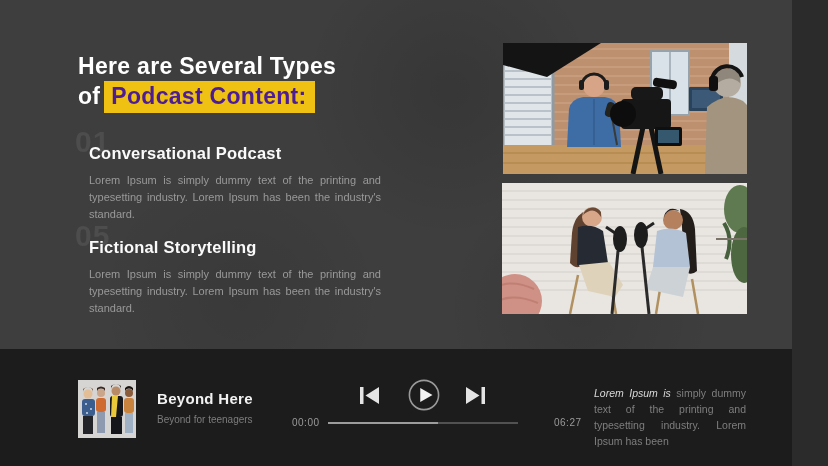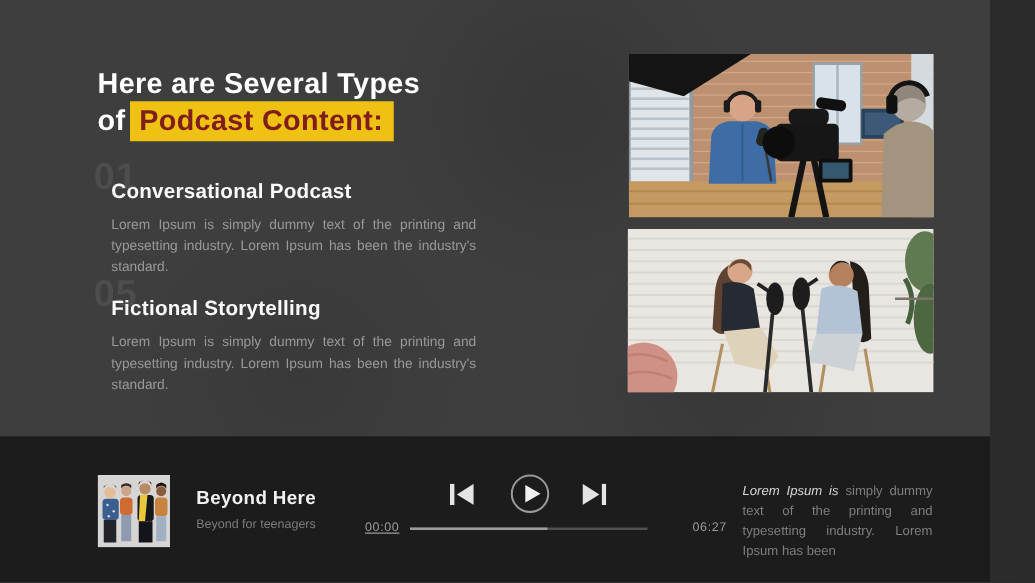--- a/index.html
+++ b/index.html
@@ -14,21 +14,21 @@
   .blob1 { left:300px; top:-60px; width:300px; height:300px;
     background:radial-gradient(circle, rgba(0,0,0,.12), rgba(0,0,0,0) 70%); }
   .blob2 { left:70px; top:180px; width:340px; height:240px;
     background:radial-gradient(circle, rgba(0,0,0,.08), rgba(0,0,0,0) 70%); }
   .blob3 { left:420px; top:200px; width:320px; height:220px;
     background:radial-gradient(circle, rgba(0,0,0,.10), rgba(0,0,0,0) 70%); }
 
   
   .title { position:absolute; left:78px; top:52px; color:#FFFFFF;
     font-size:23px; font-weight:700; line-height:29px; letter-spacing:.3px; }
-  .title .hl { display:inline-block; background:#EFC113; color:#7f1d1d;
+  .title .hl { display:inline-block; background:#EFC113; color:#4c1d95;
     padding:1px 8px 2px 7px; margin-left:4px; }
 
   
   .section { position:absolute; left:75px; width:310px; }
   .section.s1 { top:127px; }
   .section.s2 { top:221px; }
   .sec-number { position:absolute; left:0; top:0; font-size:30px; font-weight:700;
     color:#4D4D4D; letter-spacing:1px; line-height:30px; }
   .sec-heading { position:relative; padding:16px 0 0 14px; color:#FAFAFA;
     font-size:16.5px; font-weight:700; letter-spacing:.2px; line-height:20px; }
@@ -50,21 +50,21 @@
     font-size:15px; font-weight:700; letter-spacing:.3px; }
   .track-sub { position:absolute; left:157px; top:65px; color:#7D7D7D; font-size:10px; }
 
   .ctrl { position:absolute; cursor:pointer; background:none; border:none; padding:0; }
   .ctrl svg { display:block; }
   .ctrl-prev { left:360px; top:38px; }
   .ctrl-play { left:408px; top:30px; }
   .ctrl-next { left:466px; top:38px; }
 
   .time { position:absolute; top:68px; color:#9A9A9A; font-size:10px; letter-spacing:.5px; }
-  .time-cur { left:292px;text-decoration:underline; }
+  .time-cur { left:292px; }
   .time-tot { left:554px; }
   .progress-track { position:absolute; left:328px; top:73px; width:190px; height:2px;
     background:#515151; cursor:pointer; }
   .progress-fill { height:100%; background:#9C9C9C; width:0; }
 
   .desc { position:absolute; left:594px; top:36px; width:152px; color:#7E7E7E;
     font-size:10.5px; line-height:16px; text-align:justify; }
   .desc .lead { color:#D8D8D8; font-weight:400; font-style:italic; }
 </style>
 </head>

